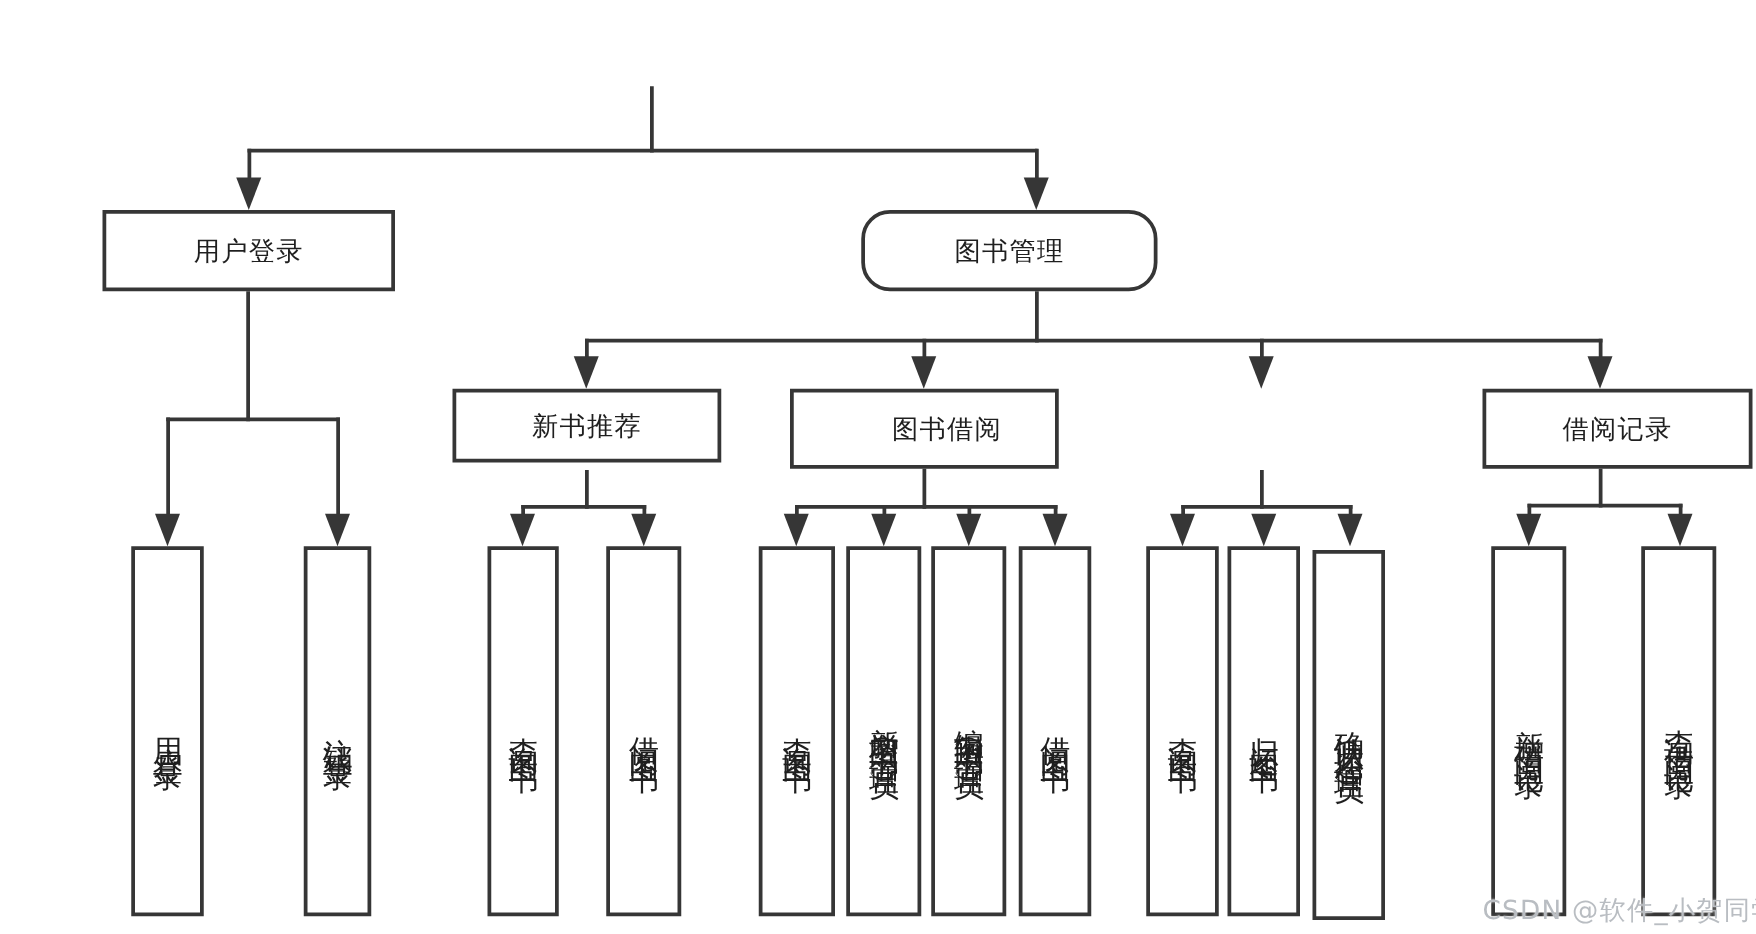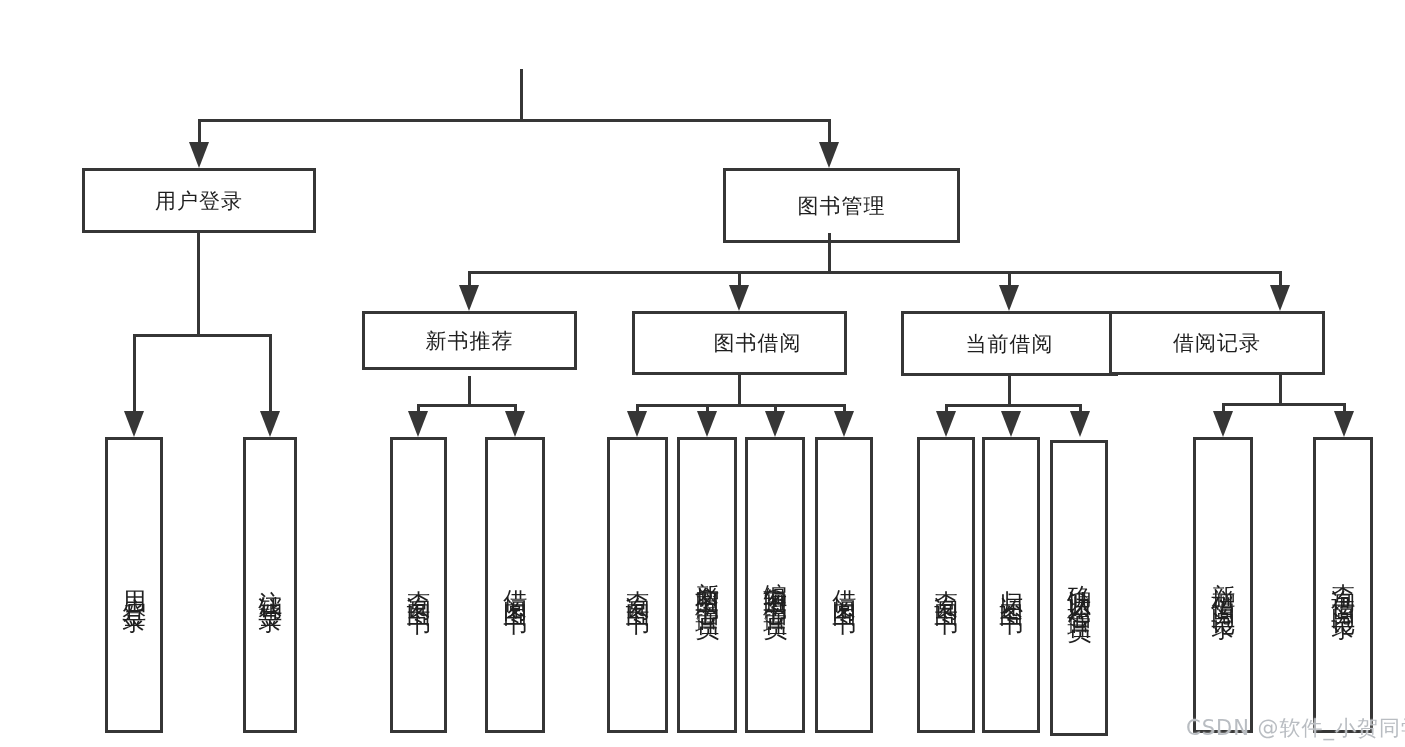--- a/index.html
+++ b/index.html
@@ -71,21 +71,21 @@
   <div>
     <div class="vline" style="left:520px; top:69px; height:53px;"></div>
     <div class="hline" style="left:198px; top:119px; width:632px;"></div>
     <div class="vline" style="left:198px; top:119px; height:30px;"></div>
     <div class="vline" style="left:828px; top:119px; height:30px;"></div>
     <div class="arrow" style="left:189px; top:142px;"></div>
     <div class="arrow" style="left:819px; top:142px;"></div>
   </div>
 
   <div class="box" style="left:82px; top:168px; width:234px; height:65px;">用户登录</div>
-  <div class="box" style="left:723px; top:168px; width:237px; height:75px;">图书管理</div>
+  <div class="box" style="left:689px; top:168px; width:237px; height:65px;border-radius:23px;">图书管理</div>
 
   <div>
     <div class="vline" style="left:197px; top:233px; height:104px;"></div>
     <div class="hline" style="left:133px; top:334px; width:139px;"></div>
     <div class="vline" style="left:133px; top:334px; height:80px;"></div>
     <div class="vline" style="left:269px; top:334px; height:80px;"></div>
     <div class="arrow" style="left:124px; top:411px;"></div>
     <div class="arrow" style="left:260px; top:411px;"></div>
   </div>
 
@@ -97,22 +97,21 @@
     <div class="vline" style="left:1008px; top:271px; height:20px;"></div>
     <div class="vline" style="left:1279px; top:271px; height:20px;"></div>
     <div class="arrow" style="left:459px; top:285px;"></div>
     <div class="arrow" style="left:729px; top:285px;"></div>
     <div class="arrow" style="left:999px; top:285px;"></div>
     <div class="arrow" style="left:1270px; top:285px;"></div>
   </div>
 
   <div class="box" style="left:362px; top:311px; width:215px; height:59px;">新书推荐</div>
   <div class="box" style="left:632px; top:311px; width:215px; height:64px;padding-left:36px;">图书借阅</div>
-  <div class="box" style="left:901px; top:311px; width:217px; height:65px;">当前借阅</div>
-  <div class="box" style="left:1109px; top:311px; width:216px; height:64px;">借阅记录</div>
+  <div class="box" style="left:1186px; top:311px; width:216px; height:64px;">借阅记录</div>
 
   <div>
     <div class="vline" style="left:468px; top:376px; height:31px;"></div>
     <div class="hline" style="left:417px; top:404px; width:100px;"></div>
     <div class="vline" style="left:417px; top:404px; height:12px;"></div>
     <div class="vline" style="left:514px; top:404px; height:12px;"></div>
     <div class="arrow" style="left:408px; top:411px;"></div>
     <div class="arrow" style="left:505px; top:411px;"></div>
   </div>
 

